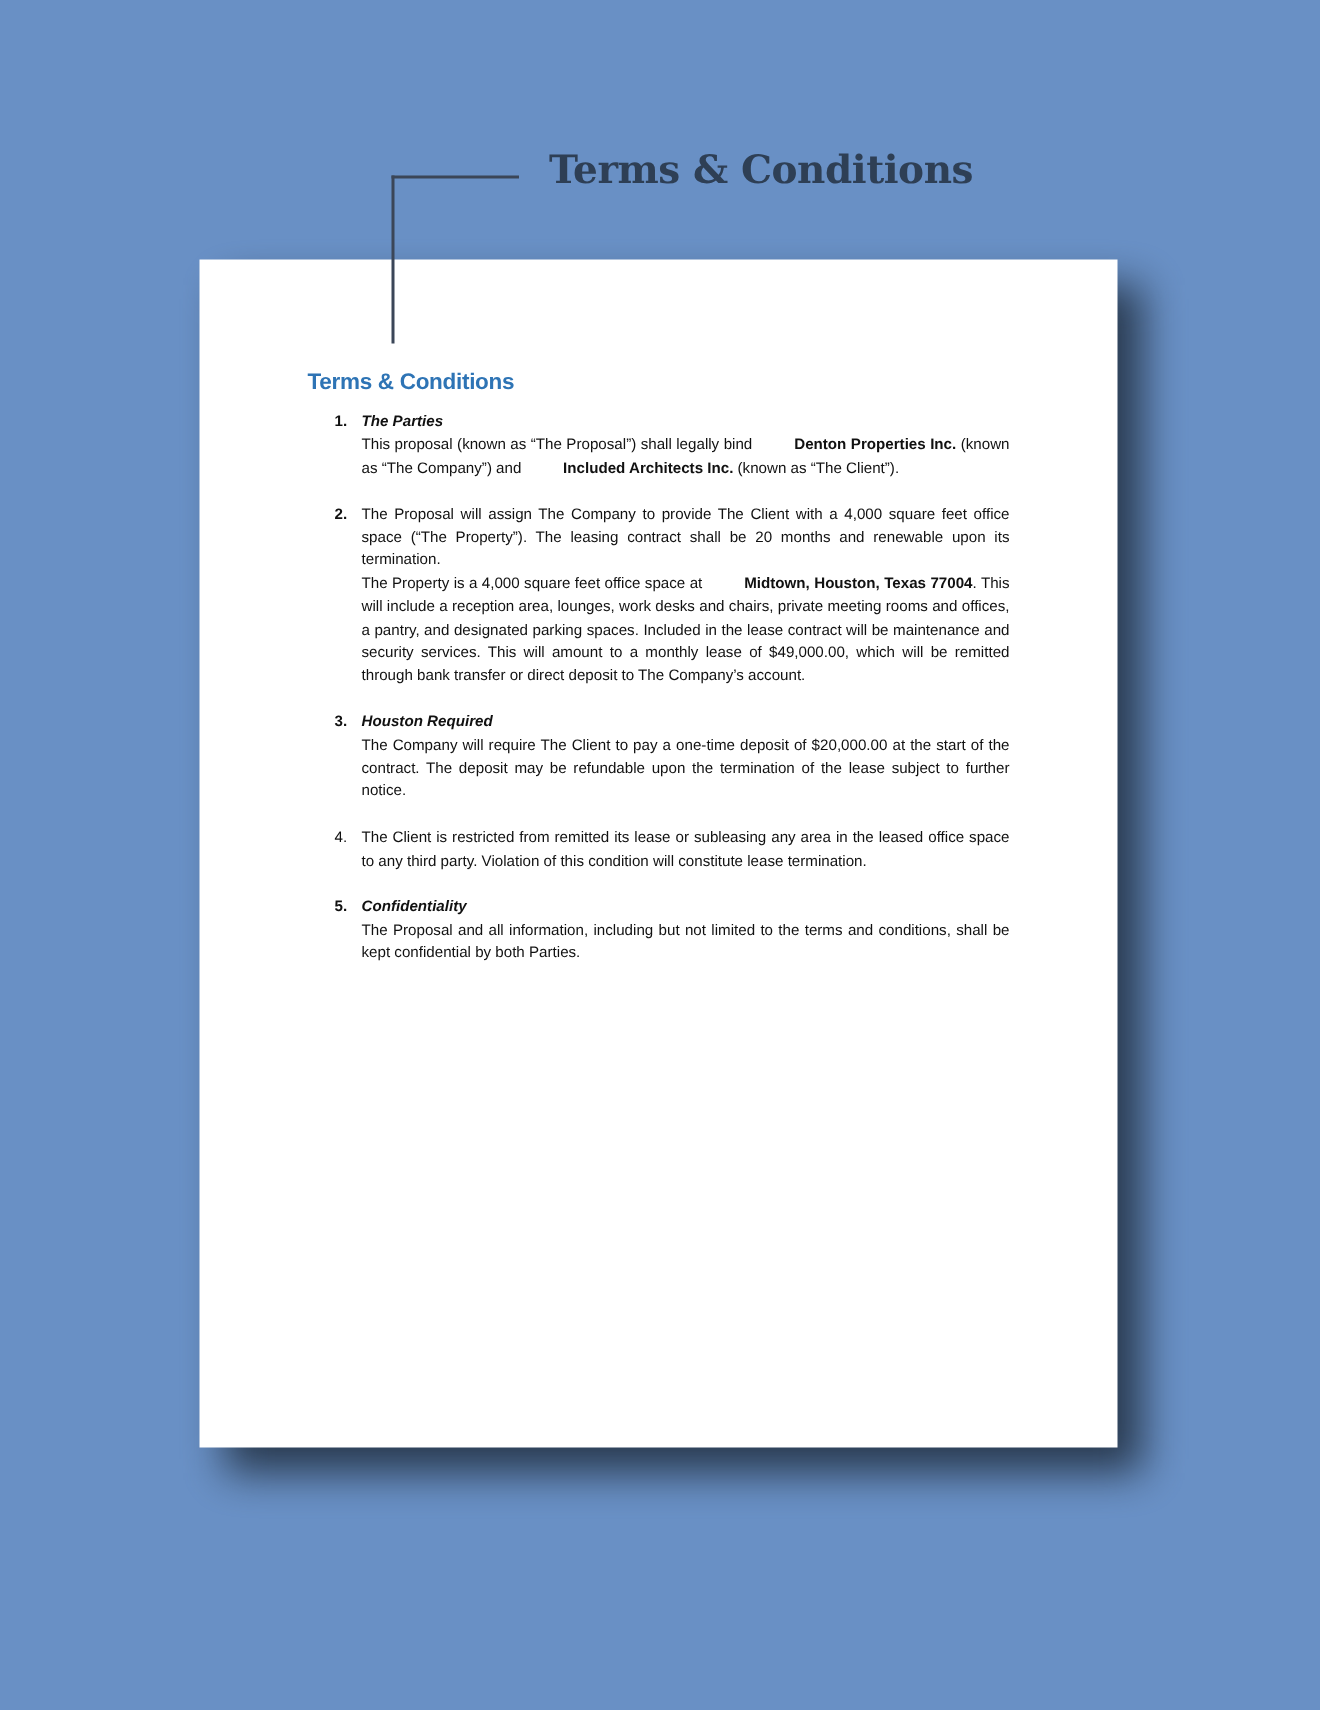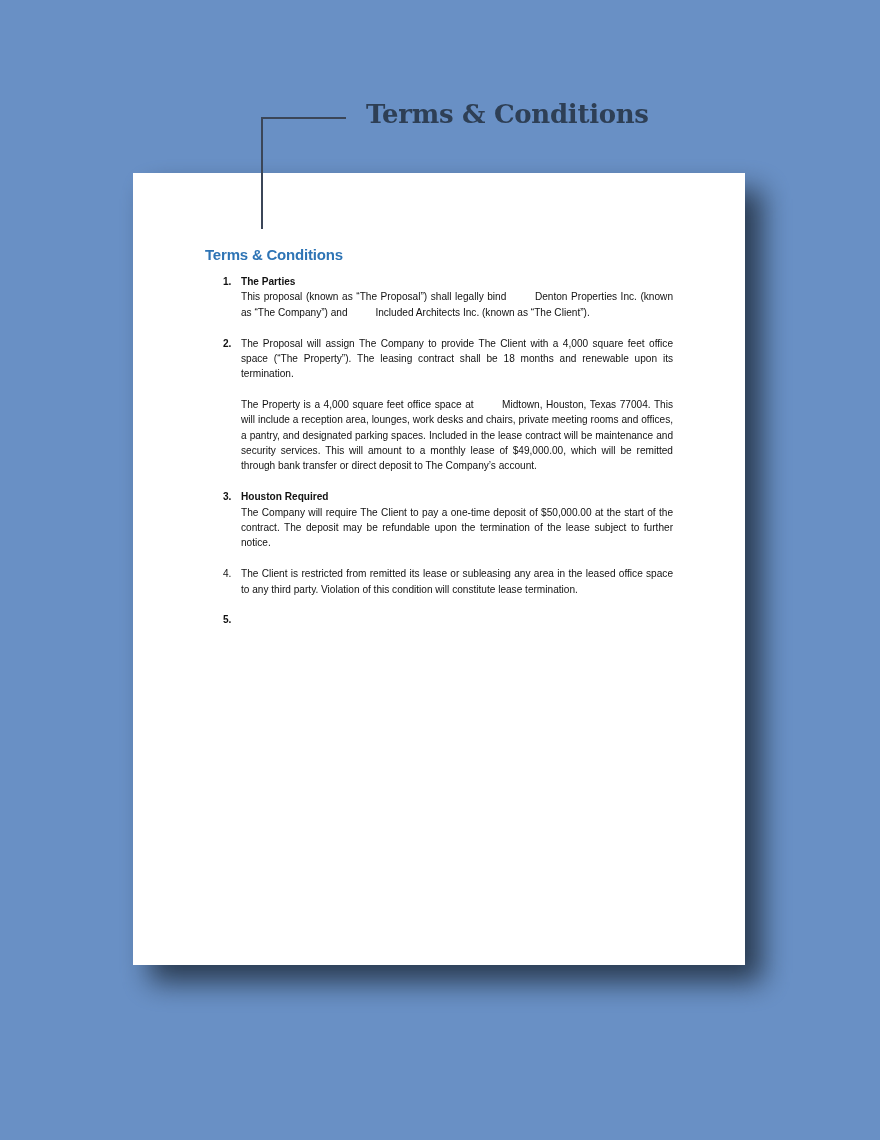--- a/index.html
+++ b/index.html
@@ -93,30 +93,31 @@
     left: 0;
     top: 0;
     font-weight: bold;
   }
   .item-num.regular {
     font-weight: normal;
   }
   .item-title {
     font-weight: bold;
     display: block;
+    font-style: italic;
   }
   .item-para {
     text-align: justify;
     margin: 0;
   }
   .item-para + .item-para {
-    margin-top: 15px;
+    margin-top: 0;
   }
   .item-para b {
-    font-weight: normal;
+    font-weight: bold;
     padding-left: 25px;
   }
 </style>
 </head>
 <body>
 
 <div class="callout-title">Terms &amp; Conditions</div>
 <div class="callout-h"></div>
 <div class="callout-v"></div>
 
@@ -127,32 +128,34 @@
 
   <div class="items">
     <div class="item">
       <span class="item-num">1.</span>
       <span class="item-title">The Parties</span>
       <p class="item-para">This proposal (known as “The Proposal”) shall legally bind <b>Denton Properties Inc.</b> (known as “The Company”) and <b>Included Architects Inc.</b> (known as “The Client”).</p>
     </div>
 
     <div class="item">
       <span class="item-num">2.</span>
-      <p class="item-para">The Proposal will assign The Company to provide The Client with a 4,000 square feet office space (“The Property”). The leasing contract shall be 18 months and renewable upon its termination.</p>
+      <p class="item-para">The Proposal will assign The Company to provide The Client with a 4,000 square feet office space (“The Property”). The leasing contract shall be 20 months and renewable upon its termination.</p>
       <p class="item-para">The Property is a 4,000 square feet office space at <b>Midtown, Houston, Texas 77004</b>. This will include a reception area, lounges, work desks and chairs, private meeting rooms and offices, a pantry, and designated parking spaces. Included in the lease contract will be maintenance and security services. This will amount to a monthly lease of $49,000.00, which will be remitted through bank transfer or direct deposit to The Company’s account.</p>
     </div>
 
     <div class="item">
       <span class="item-num">3.</span>
       <span class="item-title">Houston Required</span>
-      <p class="item-para">The Company will require The Client to pay a one-time deposit of $50,000.00 at the start of the contract. The deposit may be refundable upon the termination of the lease subject to further notice.</p>
+      <p class="item-para">The Company will require The Client to pay a one-time deposit of $20,000.00 at the start of the contract. The deposit may be refundable upon the termination of the lease subject to further notice.</p>
     </div>
 
     <div class="item">
       <span class="item-num regular">4.</span>
       <p class="item-para">The Client is restricted from remitted its lease or subleasing any area in the leased office space to any third party. Violation of this condition will constitute lease termination.</p>
     </div>
 
     <div class="item">
       <span class="item-num">5.</span>
+      <span class="item-title">Confidentiality</span>
+      <p class="item-para">The Proposal and all information, including but not limited to the terms and conditions, shall be kept confidential by both Parties.</p>
     </div>
   </div>
 </div>
 
 </body></html>

